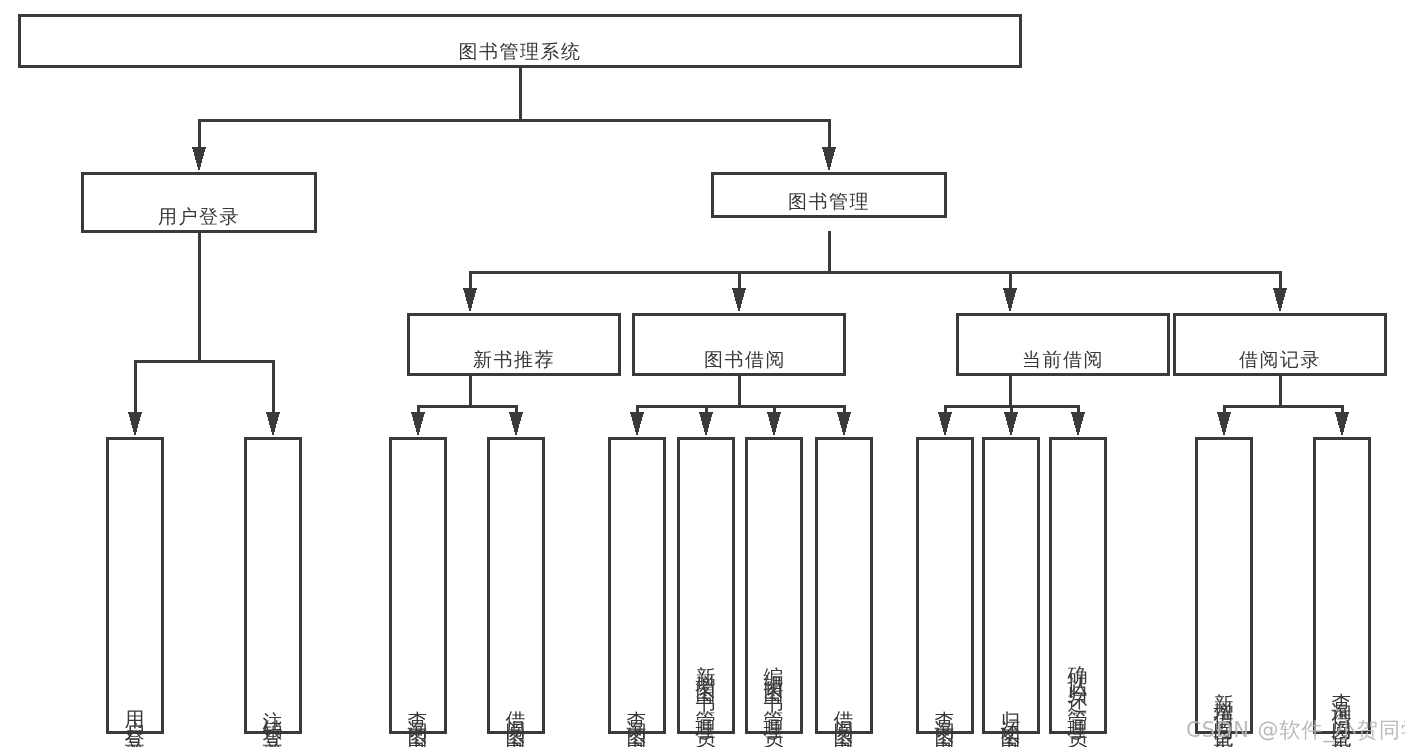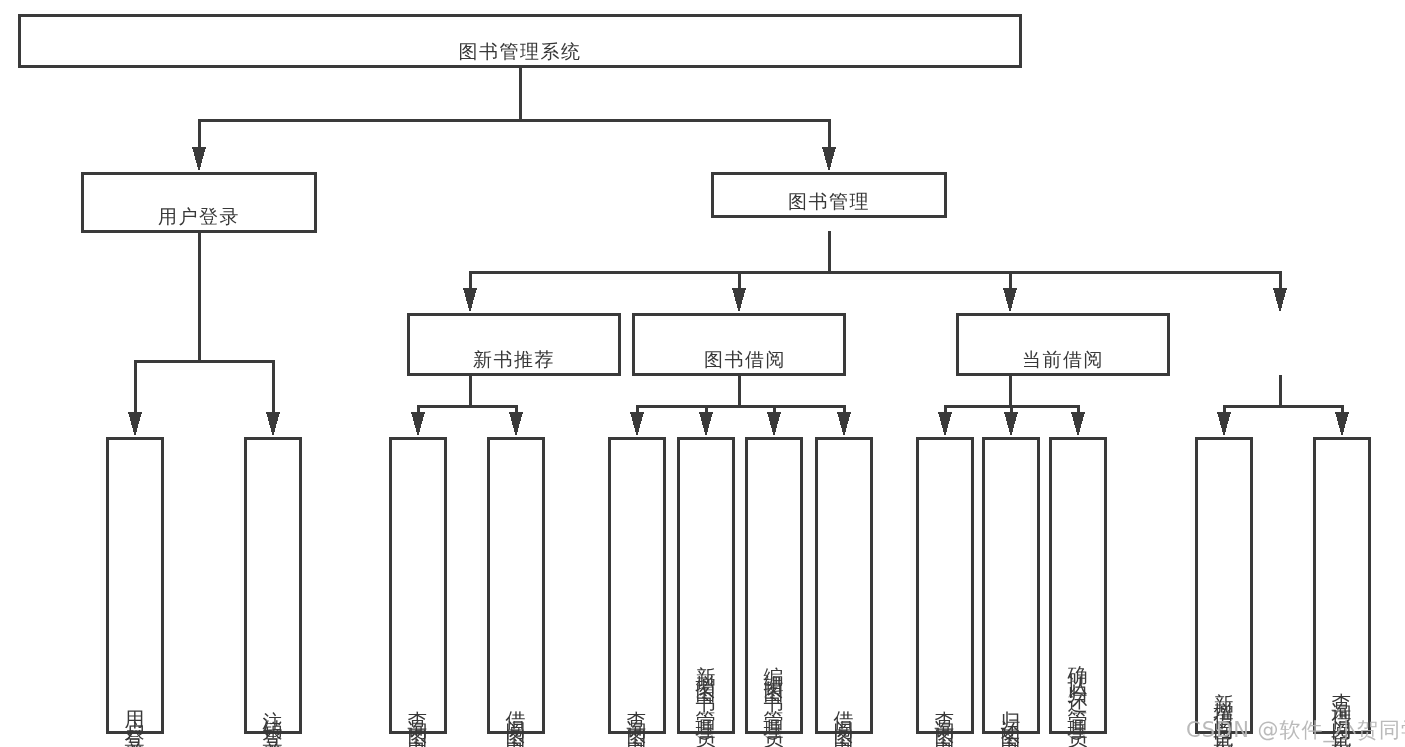--- a/index.html
+++ b/index.html
@@ -104,20 +104,23 @@
 
   <div class="box" style="left:363px;top:313px;width:214px;height:63px;margin-left:44px;">
     <span class="hlabel">新书推荐</span>
   </div>
   <div class="box" style="left:632px;top:313px;width:214px;height:63px;padding-left:12px;">
     <span class="hlabel">图书借阅</span>
   </div>
   <div class="box" style="left:956px;top:313px;width:214px;height:63px;">
     <span class="hlabel">当前借阅</span>
   </div>
+  <div class="box" style="left:1173px;top:313px;width:214px;height:63px;">
+    <span class="hlabel">借阅记录</span>
+  </div>
 
   <div class="box" style="left:106px;top:437px;width:58px;height:297px;">
     <span class="vlabel">用户登录</span>
   </div>
   <div class="box" style="left:244px;top:437px;width:58px;height:297px;">
     <span class="vlabel">注销登录</span>
   </div>
 
   <div class="box" style="left:389px;top:437px;width:58px;height:297px;">
     <span class="vlabel">查询图书</span>

